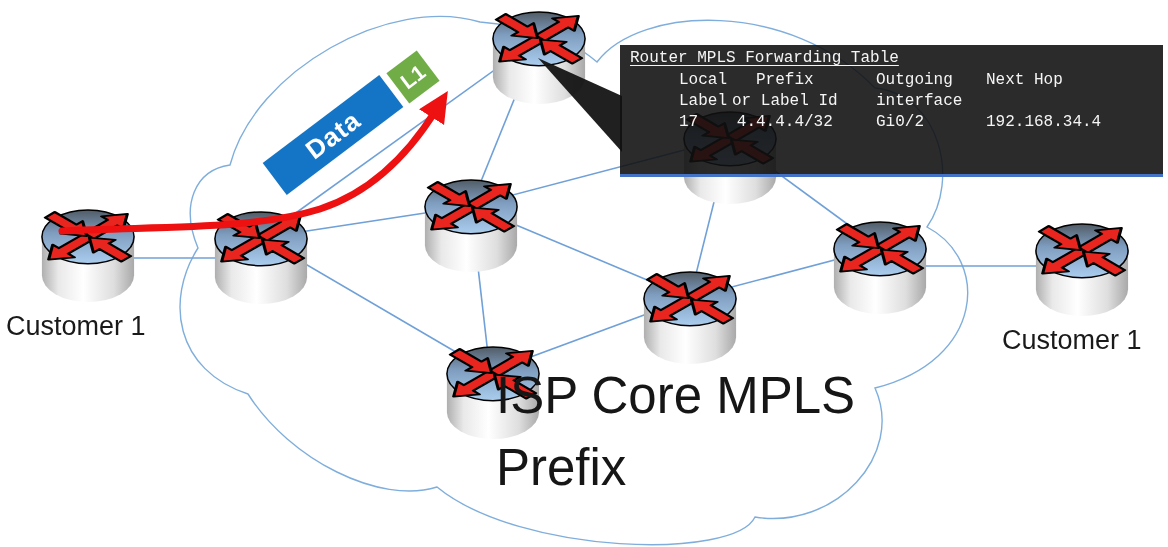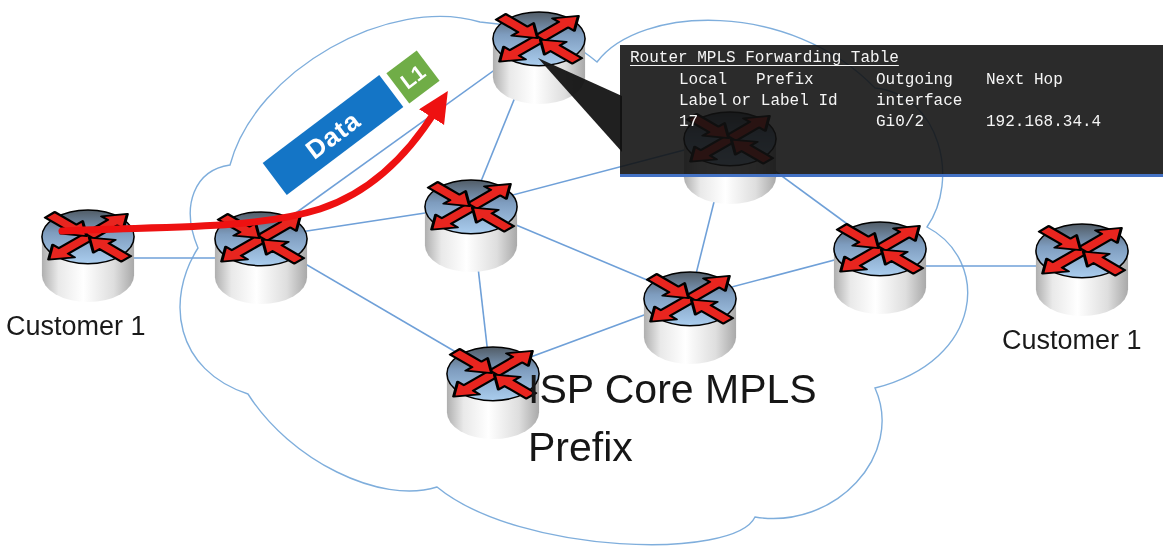--- a/index.html
+++ b/index.html
@@ -6,21 +6,21 @@
   #stage{
     position:relative; width:1168px; height:547px; background:#ffffff;
     overflow:hidden; font-family:"Liberation Sans", sans-serif;
   }
   #diagram-svg{position:absolute; left:0; top:0;}
   .edge{stroke:var(--edge_blue,#6FA0D8); stroke-width:1.6; fill:none;}
   .cloud{stroke:var(--cloud_stroke,#7FAEDC); stroke-width:1.4; fill:none;}
 
   .label{position:absolute; color:#1a1a1a; text-align:left; white-space:nowrap;}
   .customer-label{width:160px; font-size:27px;}
-  .core-label{left:528px; top:360px; width:396px; font-size:41px; line-height:1.42; color:#161616;}
+  .core-label{left:496px; top:360px; width:396px; font-size:51px; line-height:1.42; color:#161616;}
 
   .packet{
     position:absolute; display:flex; align-items:center; justify-content:center;
     color:#ffffff; font-weight:bold; transform:rotate(-37deg);
   }
   .packet-data{
     left:260px; top:115px; width:146px; height:40px;
     background:var(--packet_blue,#1475C6); font-size:26px; letter-spacing:1px;
   }
   .packet-l1{
@@ -156,20 +156,21 @@
   <div class="fwd-table">
     <div class="ft-title">Router MPLS Forwarding Table</div>
     <div class="ft-col ft-c0">
       <div>Local</div>
       <div>Label</div>
       <div>17</div>
     </div>
     <div class="ft-col ft-c1">
       <div>Prefix</div>
       <div>or Label Id</div>
+      <div>4.4.4.4/32</div>
     </div>
     <div class="ft-col ft-c2">
       <div>Outgoing</div>
       <div>interface</div>
       <div>Gi0/2</div>
     </div>
     <div class="ft-col ft-c3">
       <div>Next Hop</div>
       <div></div>
       <div>192.168.34.4</div>

